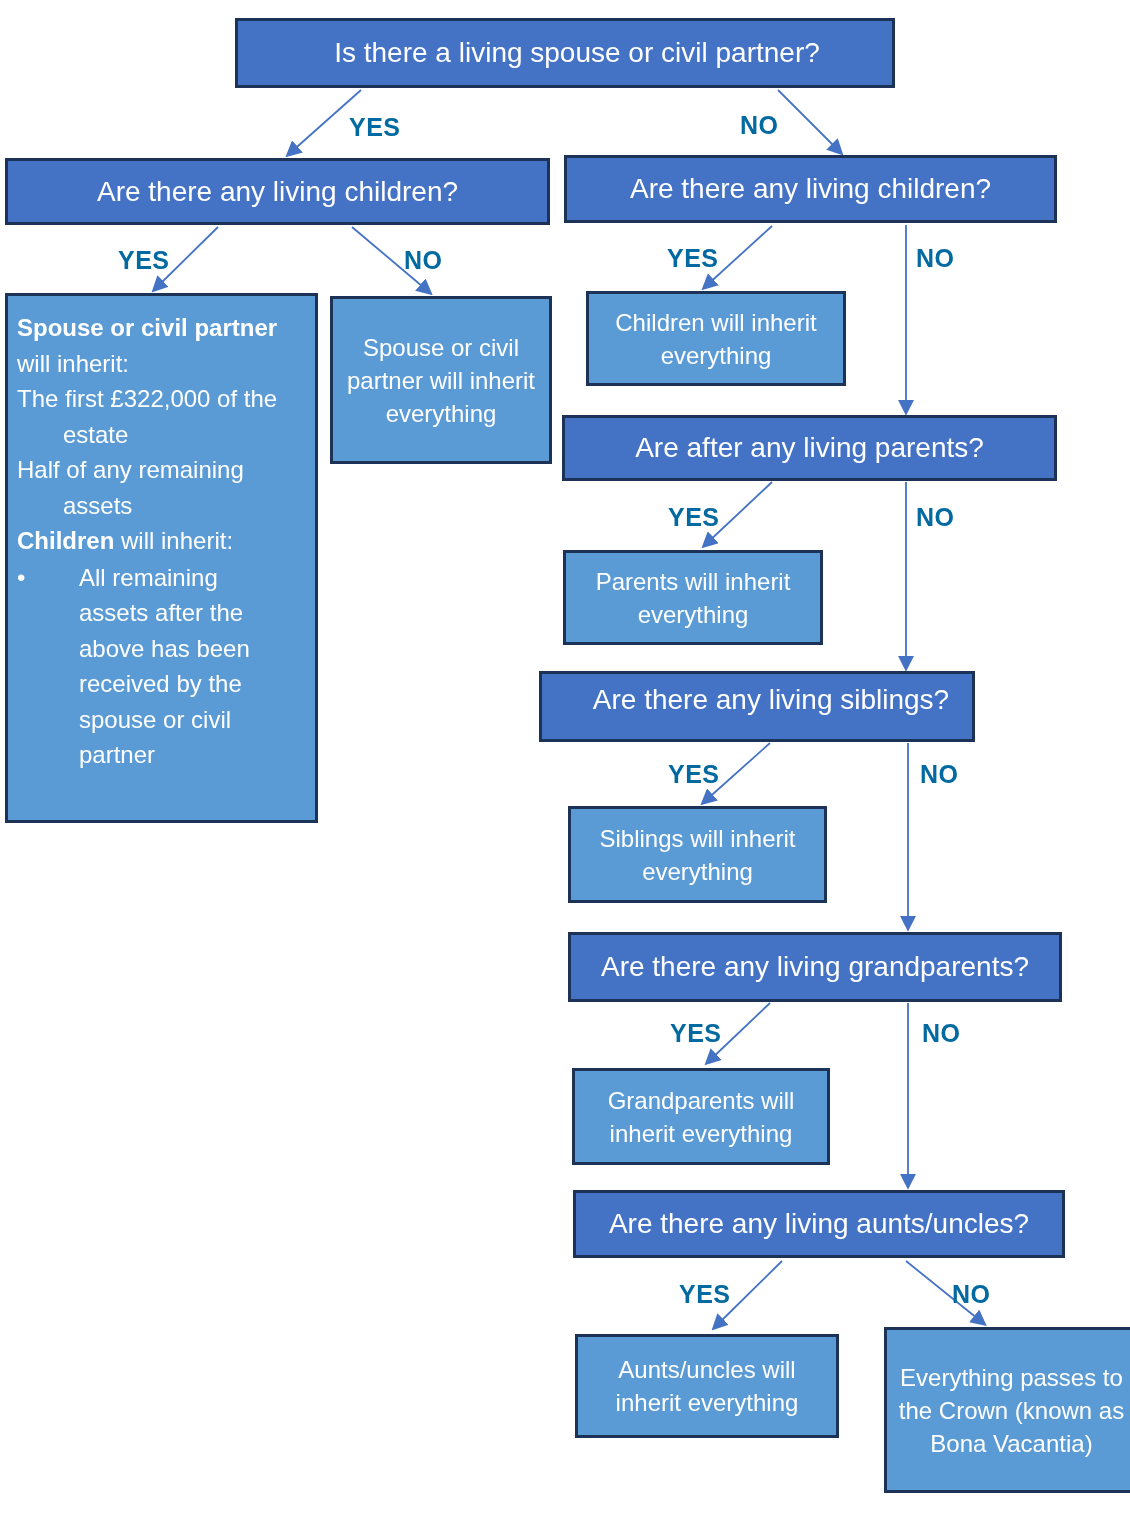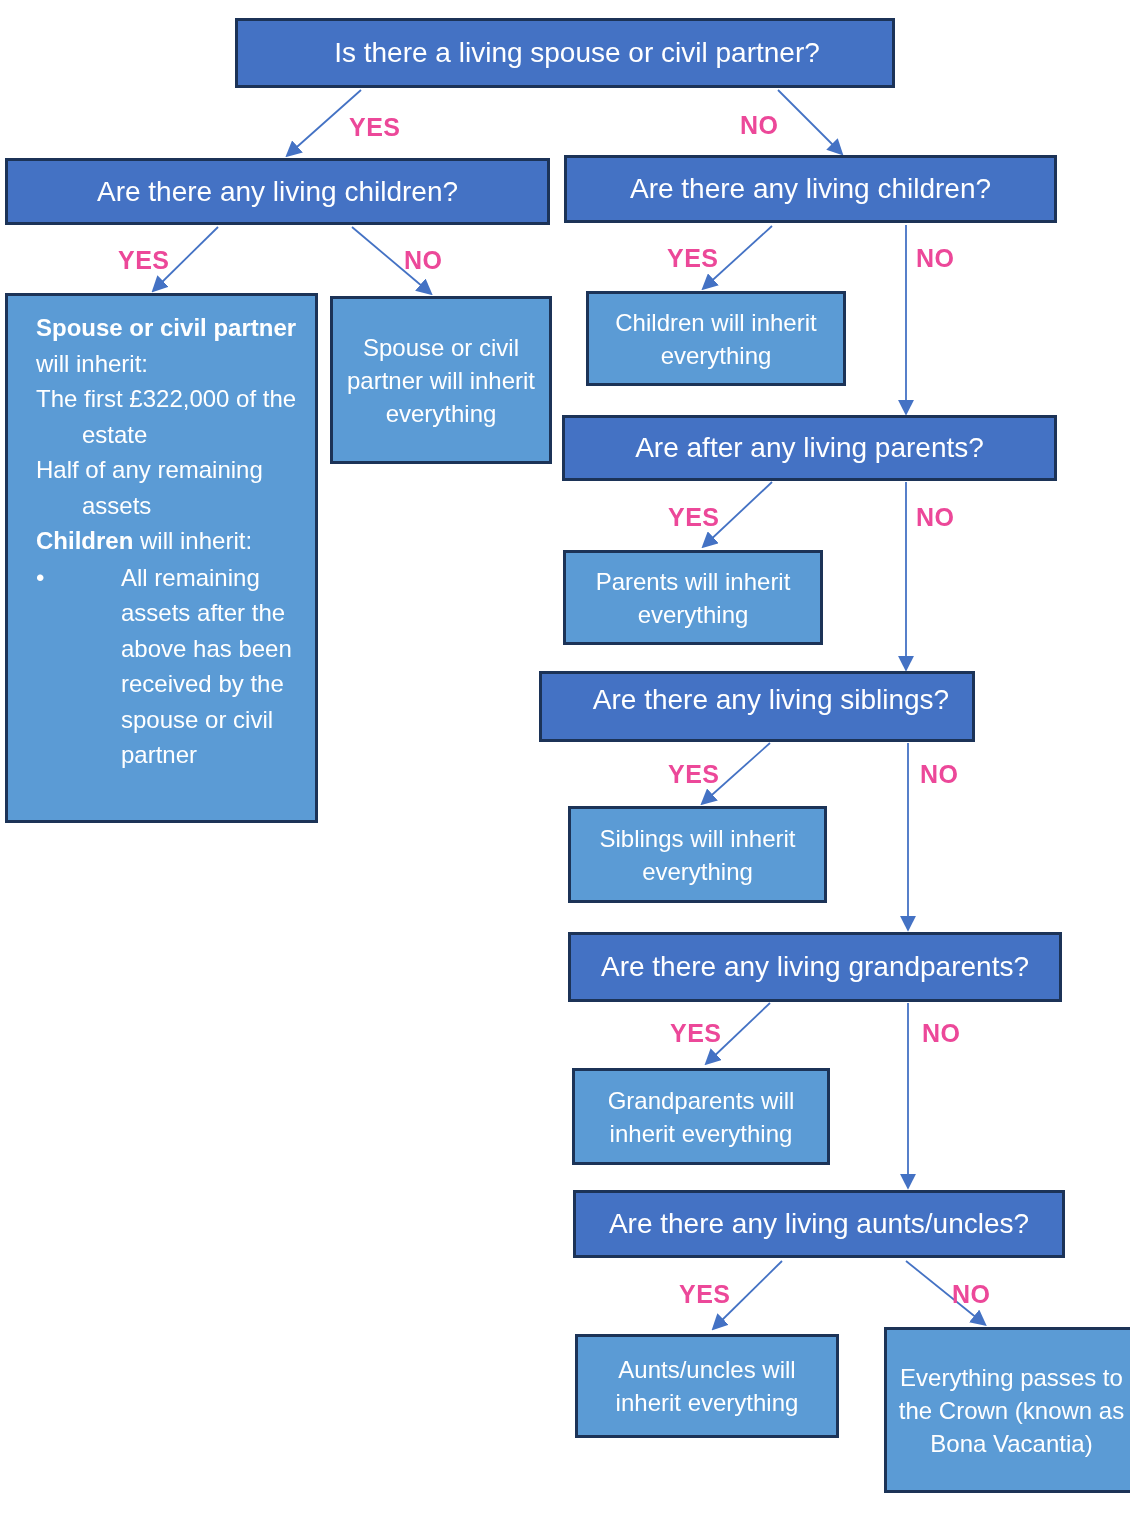--- a/index.html
+++ b/index.html
@@ -28,32 +28,32 @@
   .top-align { align-items: flex-start; padding-top: 9px; }
   .detail {
     position: absolute;
     box-sizing: border-box;
     border: 3px solid #1c3357;
     background: #5B9BD5;
     color: #ffffff;
     font-size: 24px;
     line-height: 35.5px;
     text-align: left;
-    padding: 14px 8px 10px 28px;
+    padding: 14px 8px 10px 9px;
     z-index: 2;
   }
   .dline { white-space: normal; }
   .hang { padding-left: 46px; text-indent: -46px; }
   .b { font-weight: bold; }
   .dbullet { display: flex; margin-top: 1px; }
   .bullet-glyph { width: 62px; flex: 0 0 62px; }
-  .btext { width: 206px; margin-left: 23px; }
+  .btext { width: 206px; }
   .yn {
     position: absolute;
-    color: #ec4899;
+    color: #0369a1;
     font-size: 25px;
     font-weight: bold;
     letter-spacing: 0.5px;
     z-index: 3;
   }
 </style>
 </head>
 <body>
 
 <div class="stage">

